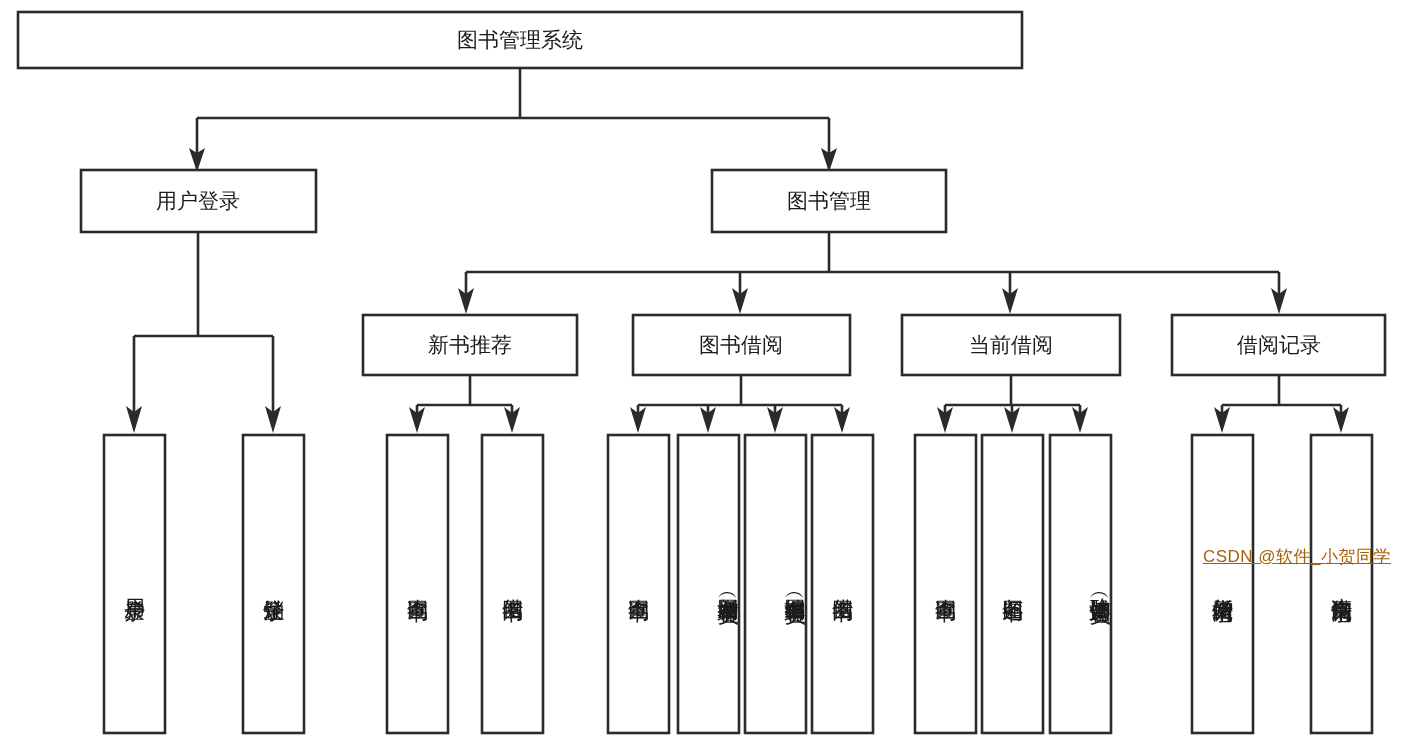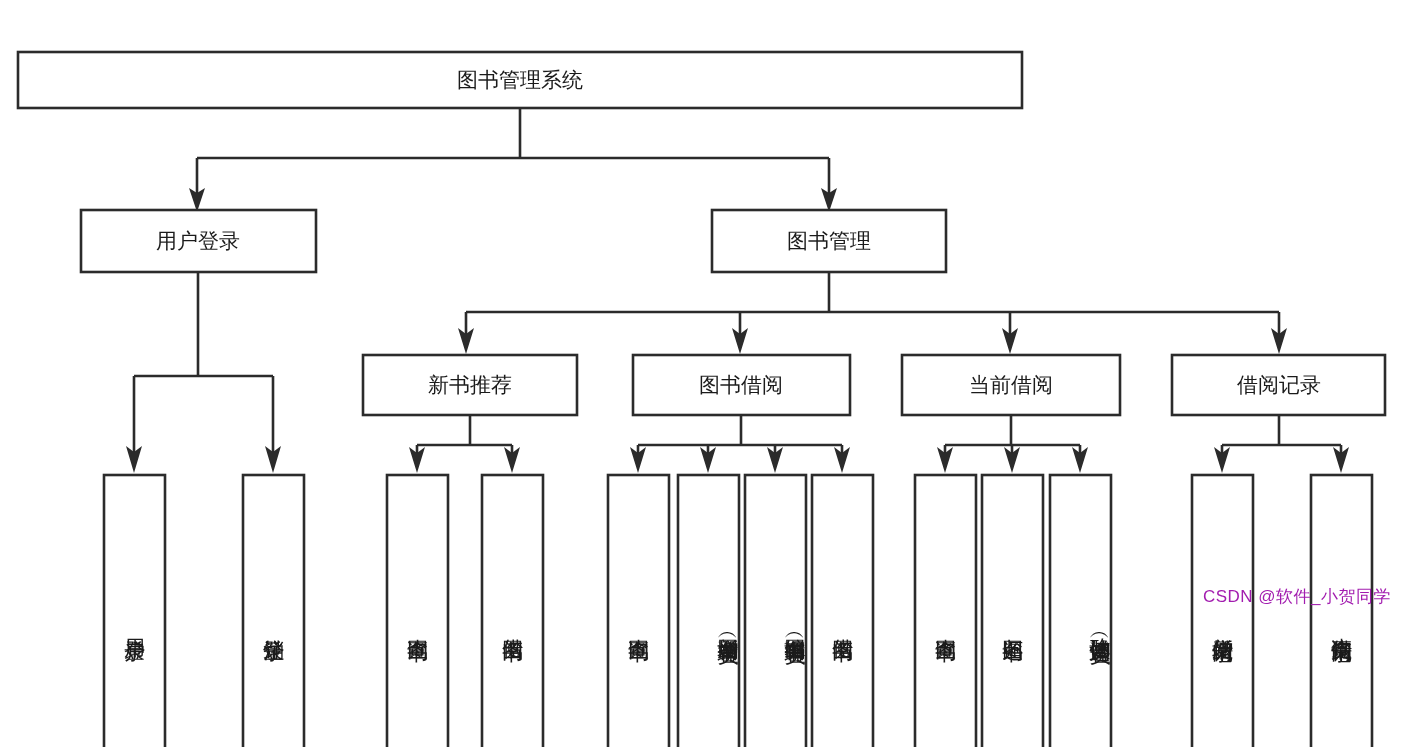--- a/index.html
+++ b/index.html
@@ -11,21 +11,20 @@
     width: 1405px;
     height: 747px;
     font-family: "Liberation Sans", "DejaVu Sans", sans-serif;
     overflow: hidden;
   }
   #diagram-root {
     position: relative;
     width: 1405px;
     height: 574px;
     background: #ffffff;
-    margin-top: 40px;
   }
   svg#chart-svg {
     position: absolute;
     top: 0;
     left: 0;
     width: 1405px;
     height: 747px;
     display: block;
   }
   .node-box {
@@ -64,23 +63,24 @@
     align-items: center;
     justify-content: center;
     user-select: none;
   }
   .watermark {
     position: absolute;
     right: 14px;
     bottom: 6px;
     font-family: "Liberation Sans", "DejaVu Sans", sans-serif;
     font-size: 17px;
-    color: #a21caf;
+    color: #a16207;
     letter-spacing: 0.5px;
     white-space: nowrap;
+    text-decoration: underline;
   }
 </style>
 </head>
 <body>
 
 <div id="diagram-root">
 
   <svg id="chart-svg" viewBox="0 0 1405 747">
 
     <defs>

